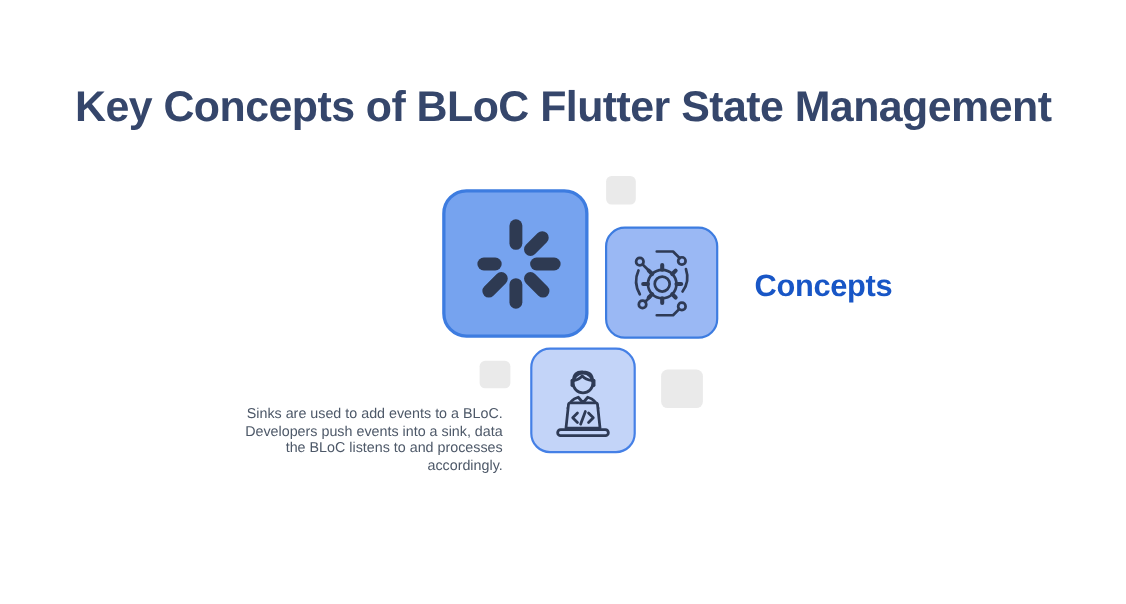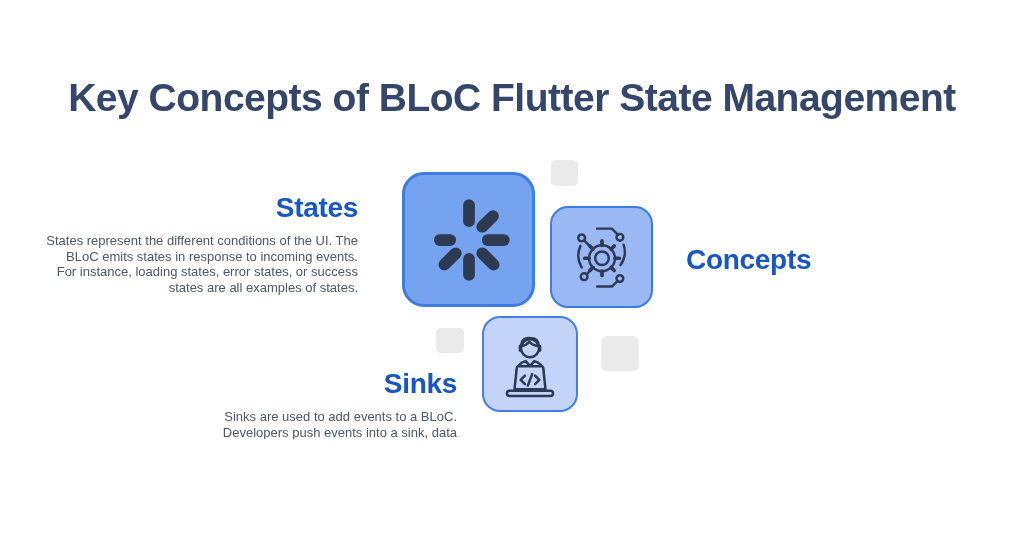--- a/index.html
+++ b/index.html
@@ -40,31 +40,26 @@
   .decor-3{left:601px;top:336px;width:38px;height:35px;border-radius:6px;}
   .icon-svg{display:block;}
 </style>
 </head>
 <body>
 
 <div class="canvas">
 
   <h1 class="title">Key Concepts of BLoC Flutter State Management</h1>
 
-  <div class="section sec-states">
-    <h2>States</h2>
-    <p>States represent the different conditions of the UI. The BLoC emits states in response to incoming events. For instance, loading states, error states, or success states are all examples of states.</p>
-  </div>
 
   <div class="section sec-streams">
     <h2>Concepts</h2>
   </div>
 
   <div class="section sec-sinks">
-    <h2>Sinks</h2>
     <p>Sinks are used to add events to a BLoC. Developers push events into a sink, data the BLoC listens to and processes accordingly.</p>
   </div>
 
   <div class="decor decor-1"></div>
   <div class="decor decor-2"></div>
   <div class="decor decor-3"></div>
 
   <div class="tile tile-states">
     <span>
       <svg class="icon-svg" width="94" height="94" viewBox="0 0 100 100" fill="none" stroke="#2E3A52" stroke-width="12.5" stroke-linecap="round">

